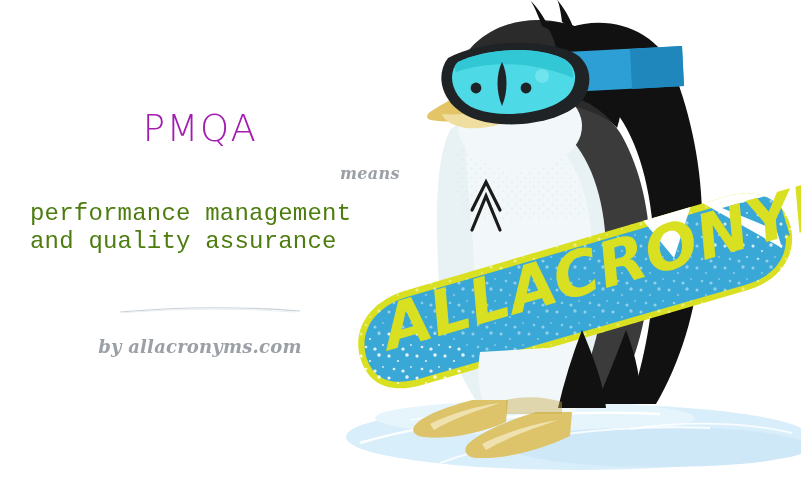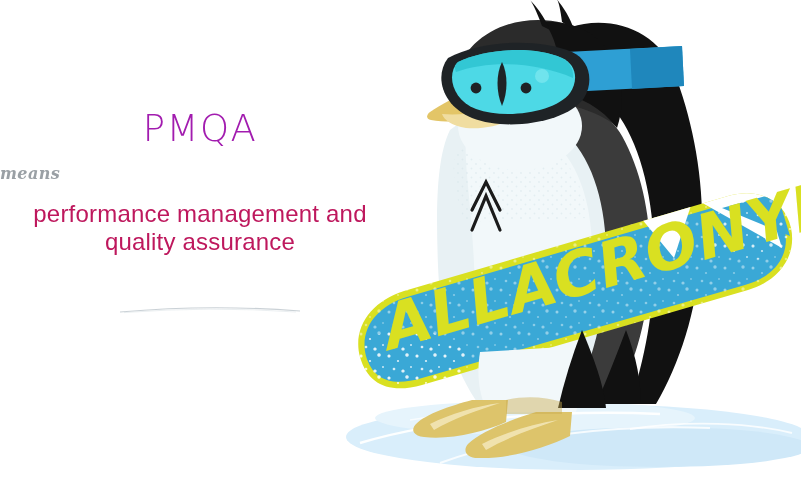--- a/index.html
+++ b/index.html
@@ -37,39 +37,39 @@
     font-size: 37px;
     letter-spacing: 1.5px;
     color: #a21caf;
     line-height: 1;
   }
   #means-label {
     position: absolute;
     left: 0;
     top: 164px;
     width: 400px;
-    text-align: left;
+    text-align: right;
     font-family: "DejaVu Serif", serif;
     font-style: italic;
     font-weight: bold;
     font-size: 16px;
     color: #9aa0a5;
     letter-spacing: 0.4px;
   }
   #definition-text {
     position: absolute;
     left: 30px;
     top: 200px;
     width: 340px;
-    text-align: center;
-    font-family: Liberation Sans, sans-serif;
+    text-align: left;
+    font-family: Liberation Mono, monospace;
     font-weight: 300;
     font-size: 24px;
     line-height: 28px;
-    color: #be185d;
+    color: #4d7c0f;
     letter-spacing: 0.2px;
   }
   #divider {
     position: absolute;
     left: 118px;
     top: 300px;
     width: 184px;
     height: 10px;
   }
   #source-credit {
@@ -108,20 +108,21 @@
 
     <div id="definition-text">performance management and quality assurance</div>
 
     <div id="divider">
       <svg width="184" height="10" viewBox="0 0 184 10">
         <path d="M2 8 Q92 0 182 7" fill="none" stroke="#b8c2c8" stroke-width="1.1" opacity="0.75"></path>
         <path d="M6 8.6 Q92 2 178 8" fill="none" stroke="#dde4e8" stroke-width="1" opacity="0.6"></path>
       </svg>
     </div>
 
+    <div id="source-credit">by allacronyms.com</div>
   </div>
 
   <div id="penguin-illustration">
     <svg width="471" height="477" viewBox="0 0 471 477" xmlns="http://www.w3.org/2000/svg">
 
       <defs>
 
         <pattern id="speckle" x="0" y="0" width="28" height="22" patternUnits="userSpaceOnUse">
           <circle cx="3" cy="4" r="1.5" fill="#ffffff" opacity="0.85"></circle>
           <circle cx="12" cy="9" r="1.1" fill="#ffffff" opacity="0.7"></circle>

